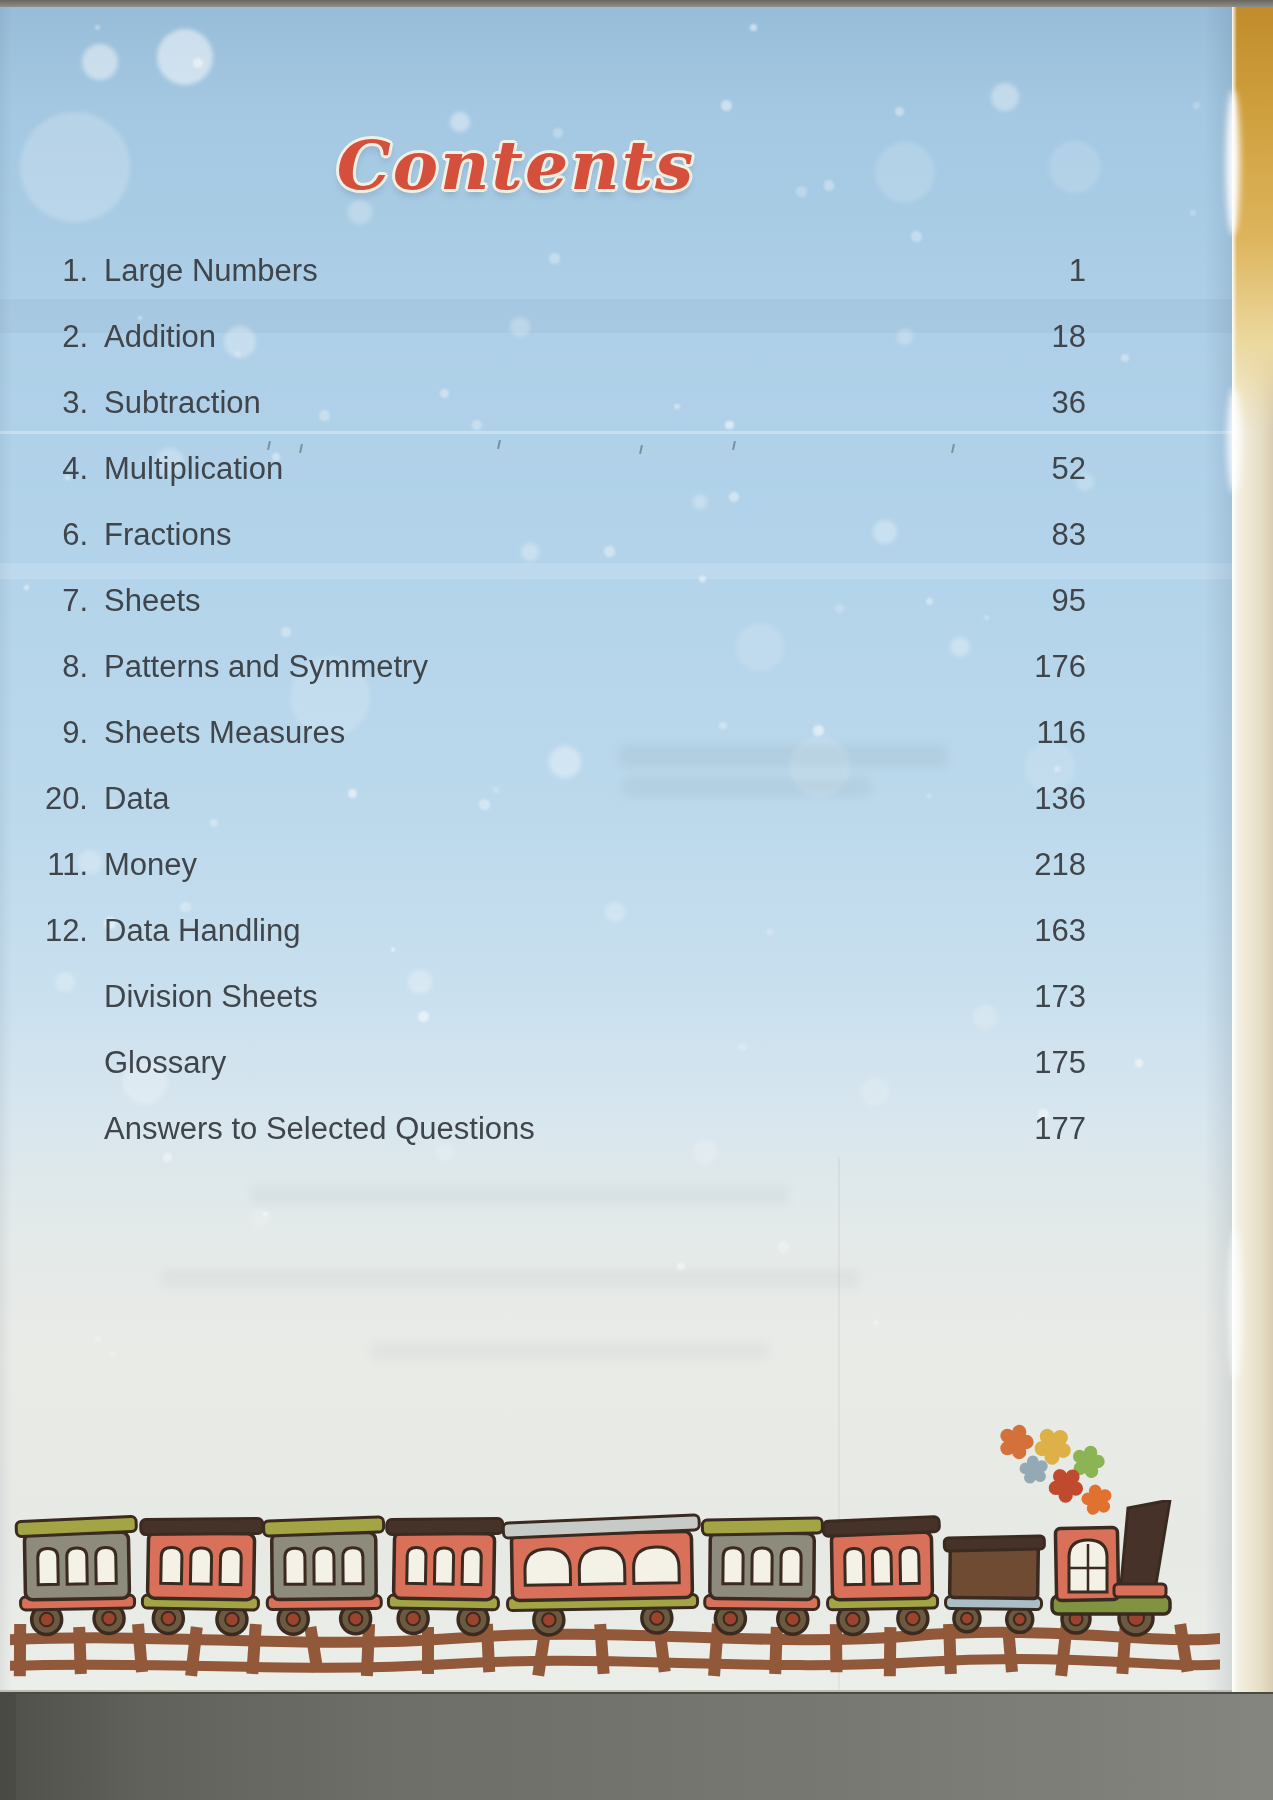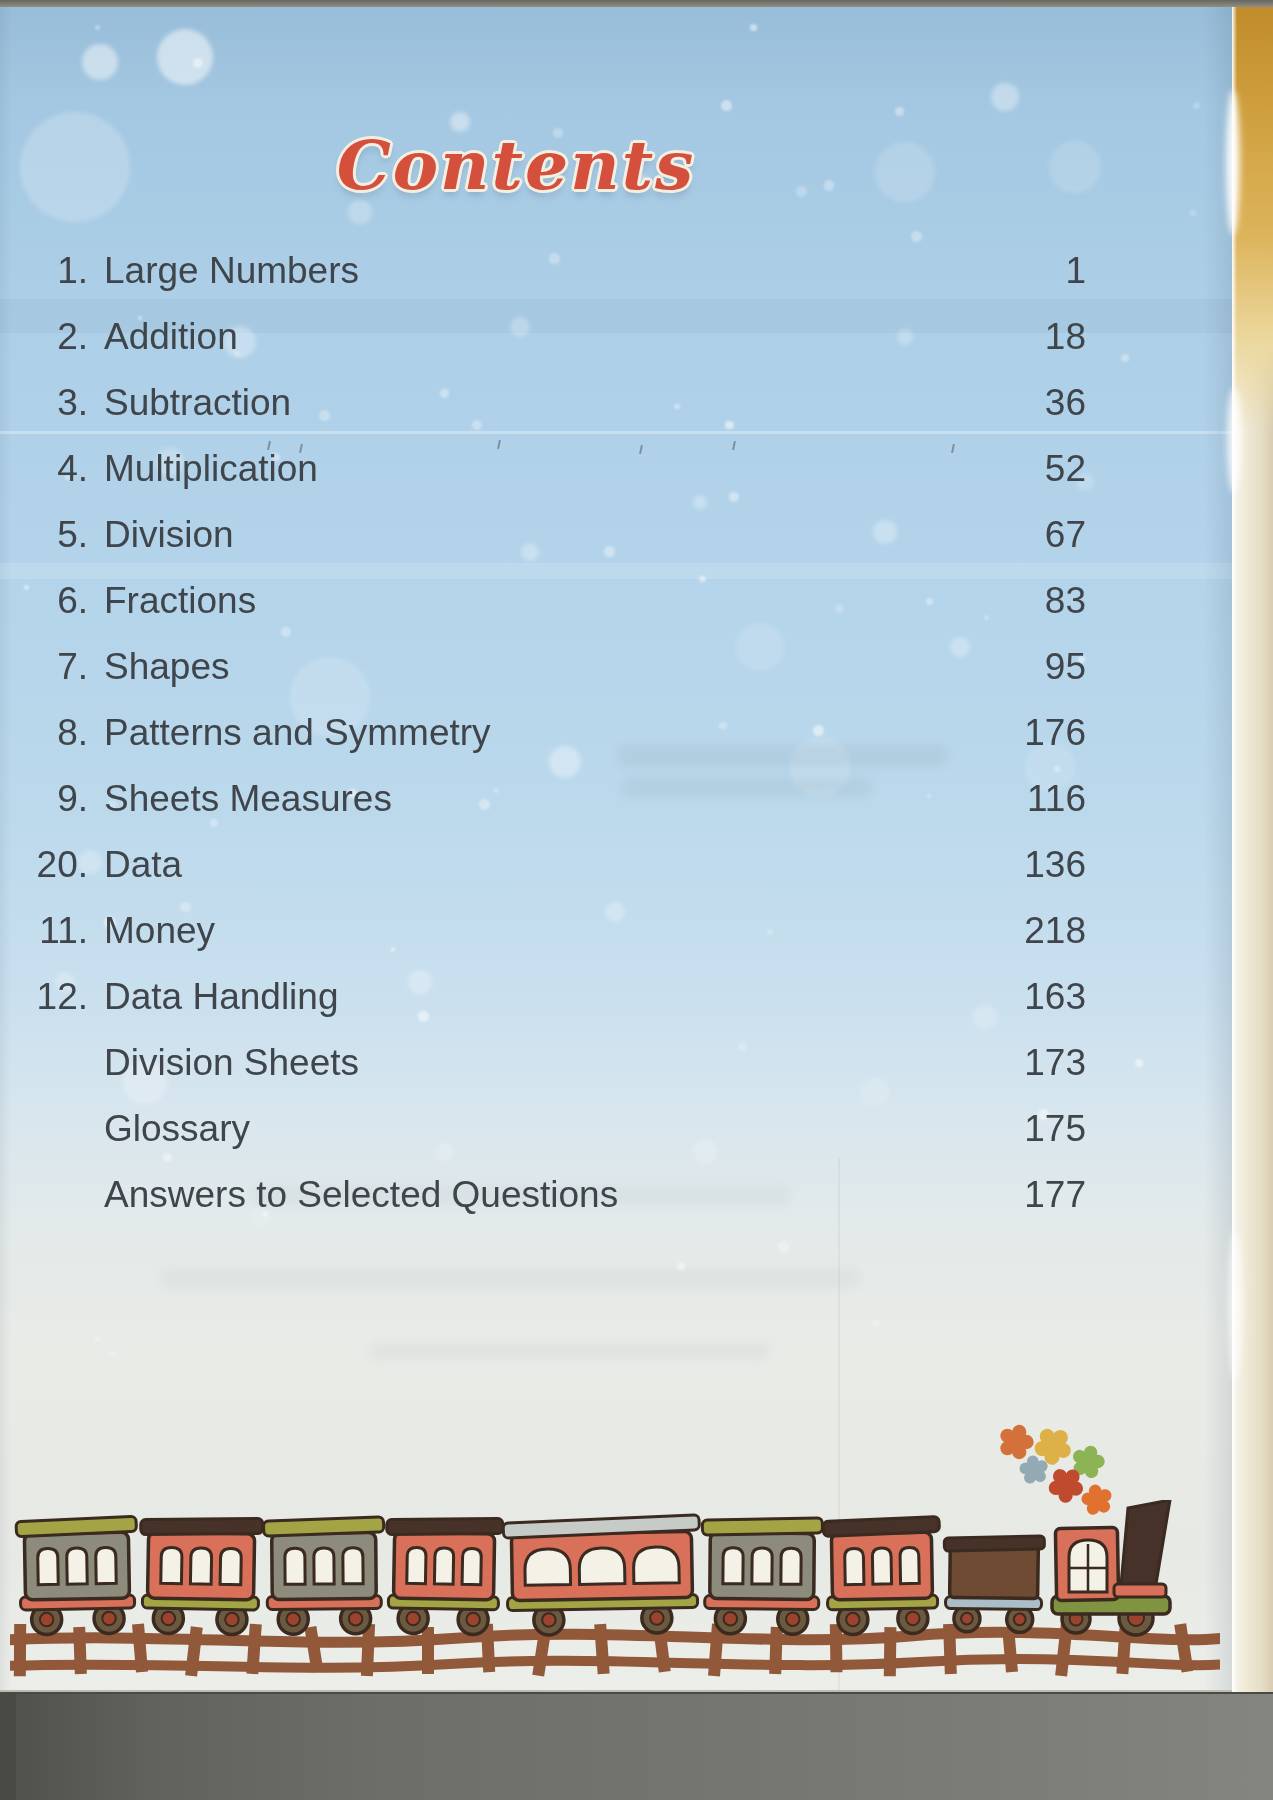--- a/index.html
+++ b/index.html
@@ -20,21 +20,21 @@
   .b2{top:424px;height:3px;background:rgba(255,255,255,.30);}
   .b3{top:556px;height:16px;background:rgba(255,255,255,.14);}
   
   .title{position:absolute;left:516px;top:118px;transform:translateX(-50%);margin:0;
     font-family:"DejaVu Serif",serif;font-style:italic;font-weight:bold;
     font-size:68px;letter-spacing:2px;color:#d5503c;white-space:nowrap;
     text-shadow:-2px -2px 0 #f3efe2, 2px -2px 0 #f3efe2, -2px 2px 0 #f3efe2, 2px 2px 0 #f3efe2,
                  0 -3px 0 #f3efe2, 0 3px 0 #f3efe2, -3px 0 0 #f3efe2, 3px 0 0 #f3efe2,
                  0 6px 7px rgba(80,100,130,.30);}
   
-  .toc{position:absolute;left:0;top:231px;width:1086px;color:#3f454a;font-size:37px;}
+  .toc{position:absolute;left:0;top:231px;width:1086px;color:#3f454a;font-size:31px;}
   .toc-row{position:relative;width:100%;height:66px;line-height:66px;white-space:nowrap;}
   .toc-num{display:inline-block;width:88px;text-align:right;}
   .toc-label{padding-left:16px;}
   .toc-page{position:absolute;right:0;top:0;}
   
   #snow,#overlay{position:absolute;inset:0;pointer-events:none;}
   .dot{position:absolute;background:#ffffff;border-radius:50%;filter:blur(2px);}
   .ghost{position:absolute;background:#7e939e;opacity:.13;filter:blur(5px);border-radius:8px;pointer-events:none;}
   .g2{opacity:.08;background:#8a8f93;}
   .tick{position:absolute;width:2px;height:9px;background:#3a3f44;opacity:.45;transform:rotate(12deg);}
@@ -189,32 +189,28 @@
   <div class="toc-row">
     <span class="toc-num">3.</span><span class="toc-label">Subtraction</span>
     <span class="toc-page">36</span>
   </div>
 
   <div class="toc-row">
     <span class="toc-num">4.</span><span class="toc-label">Multiplication</span>
     <span class="toc-page">52</span>
   </div>
 
-  <div class="toc-row">
-    <span class="toc-num">5.</span><span class="toc-label">Division</span>
-    <span class="toc-page">67</span>
-  </div>
 
   <div class="toc-row">
     <span class="toc-num">6.</span><span class="toc-label">Fractions</span>
     <span class="toc-page">83</span>
   </div>
 
   <div class="toc-row">
-    <span class="toc-num">7.</span><span class="toc-label">Shapes</span>
+    <span class="toc-num">7.</span><span class="toc-label">Sheets</span>
     <span class="toc-page">95</span>
   </div>
 
   <div class="toc-row">
     <span class="toc-num">8.</span><span class="toc-label">Patterns and Symmetry</span>
     <span class="toc-page">176</span>
   </div>
 
   <div class="toc-row">
     <span class="toc-num">9.</span><span class="toc-label">Sheets Measures</span>

